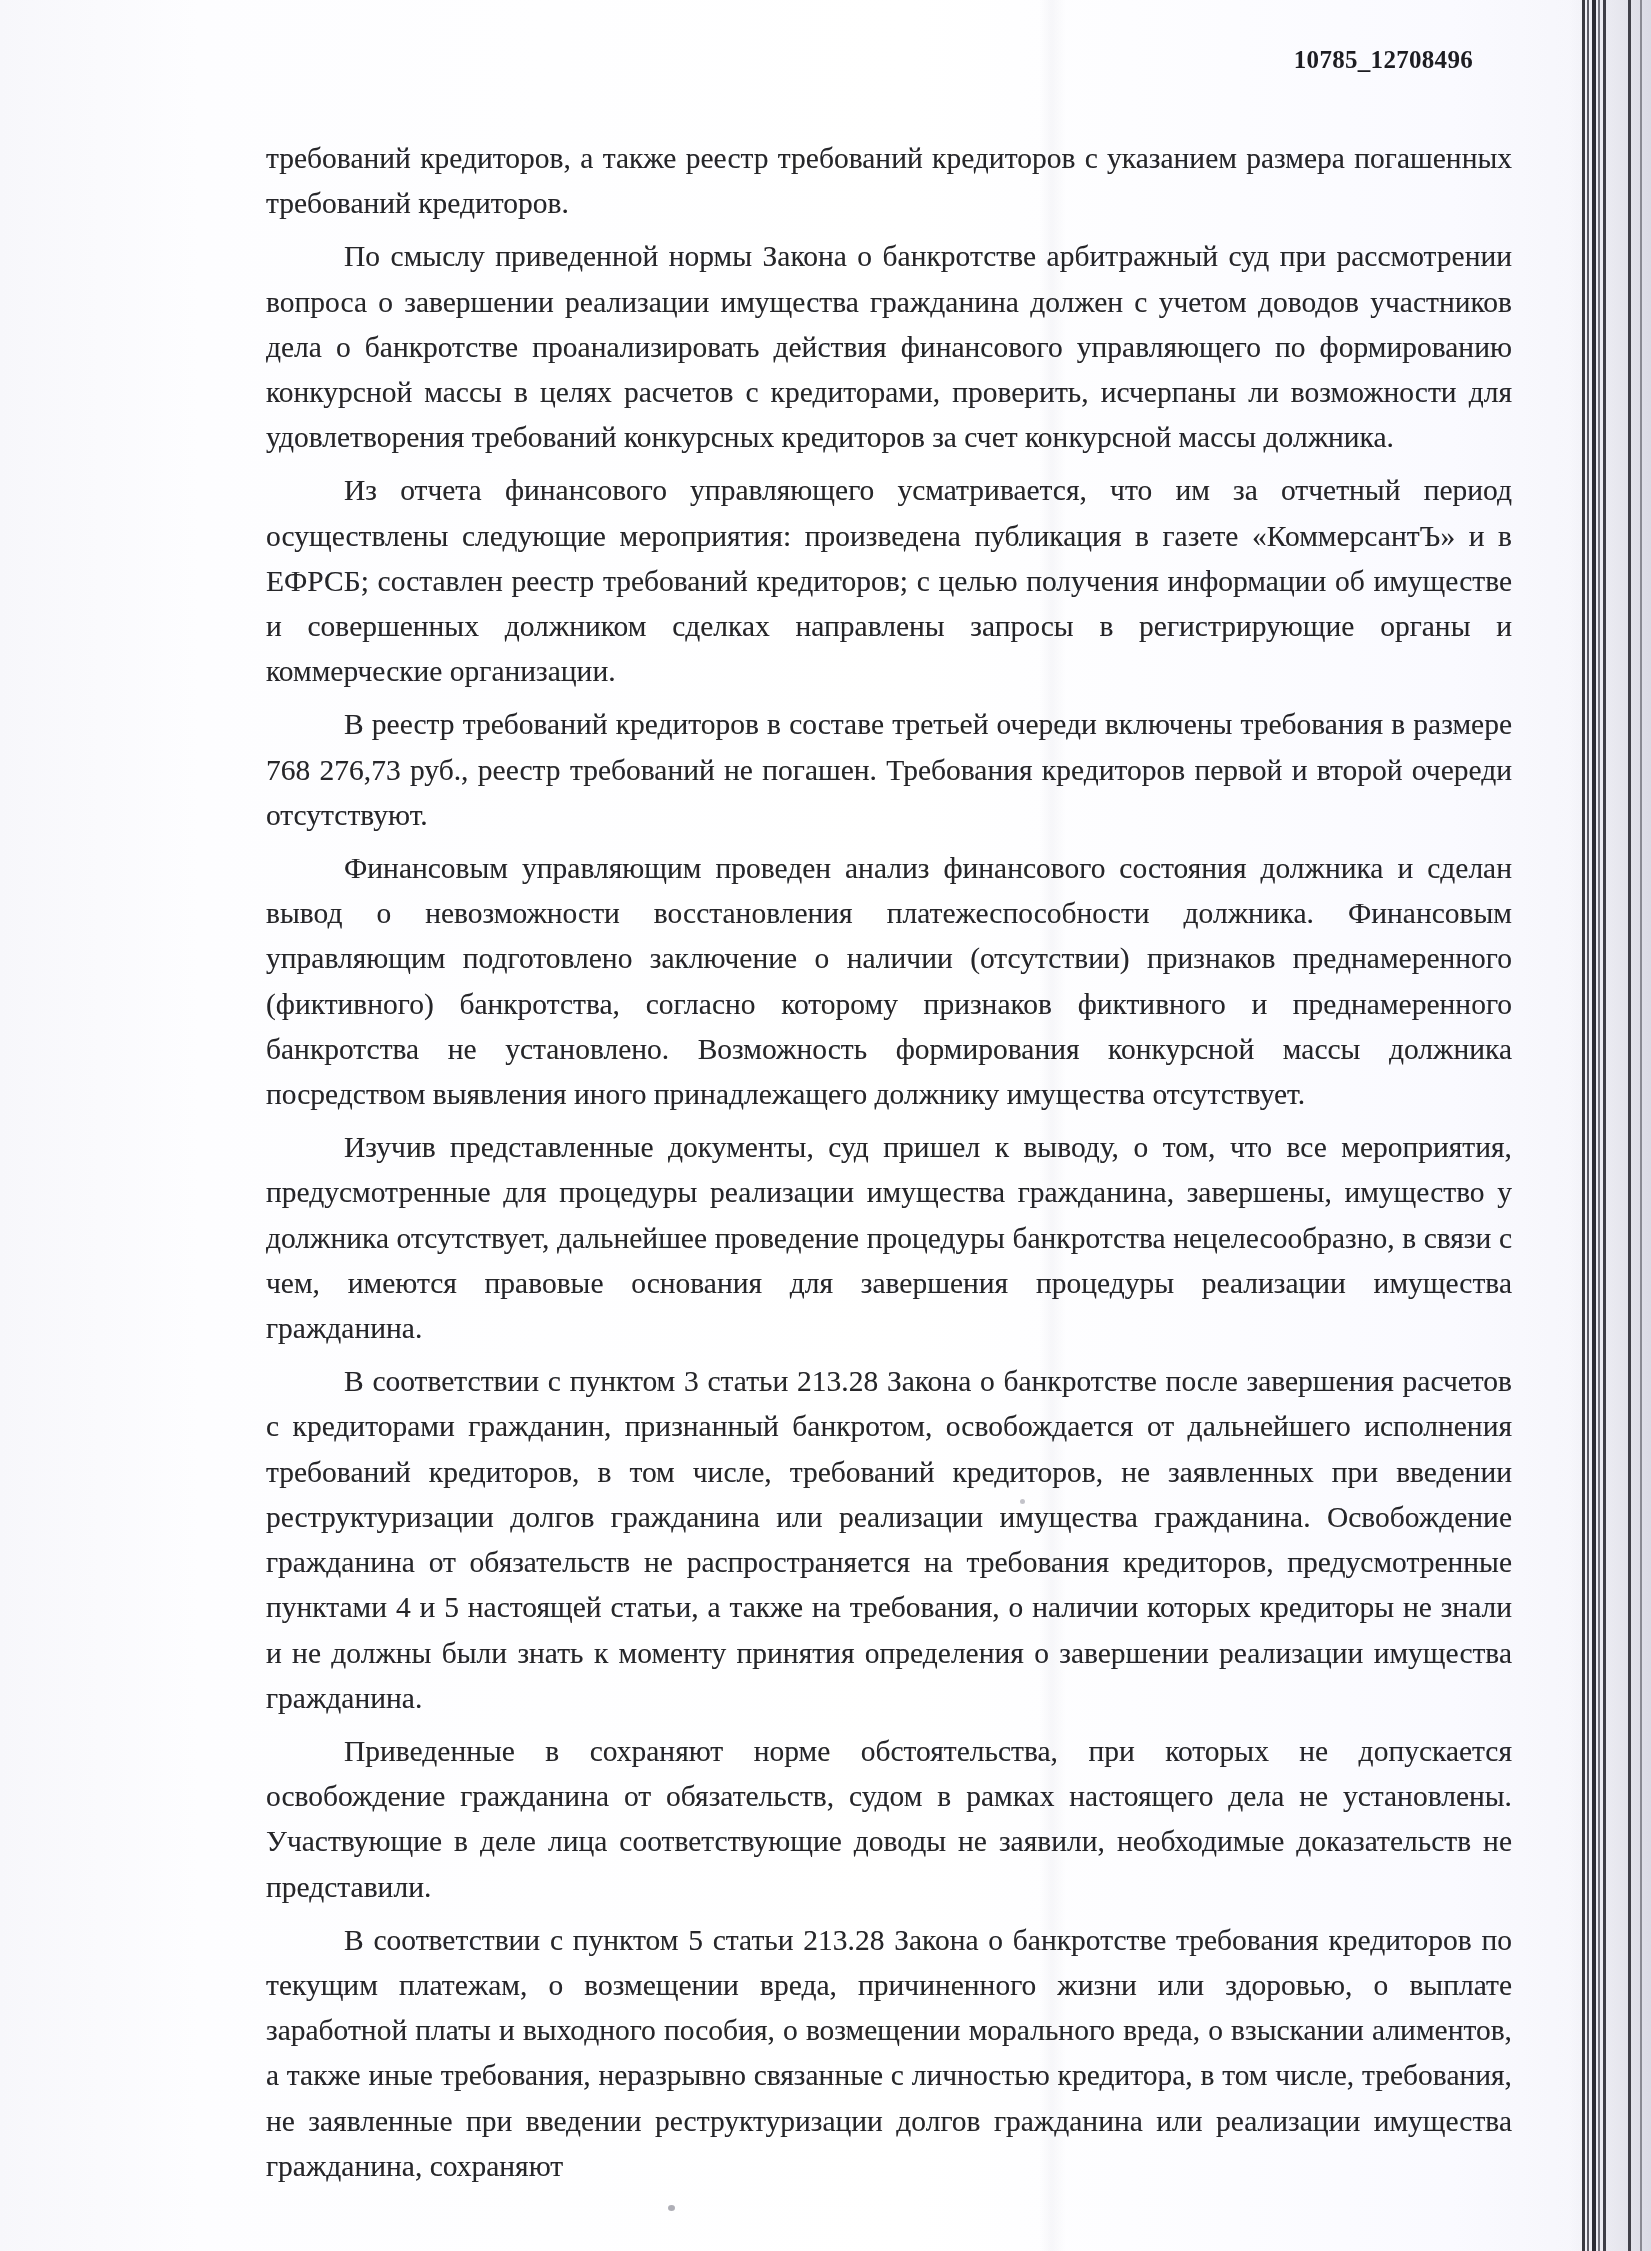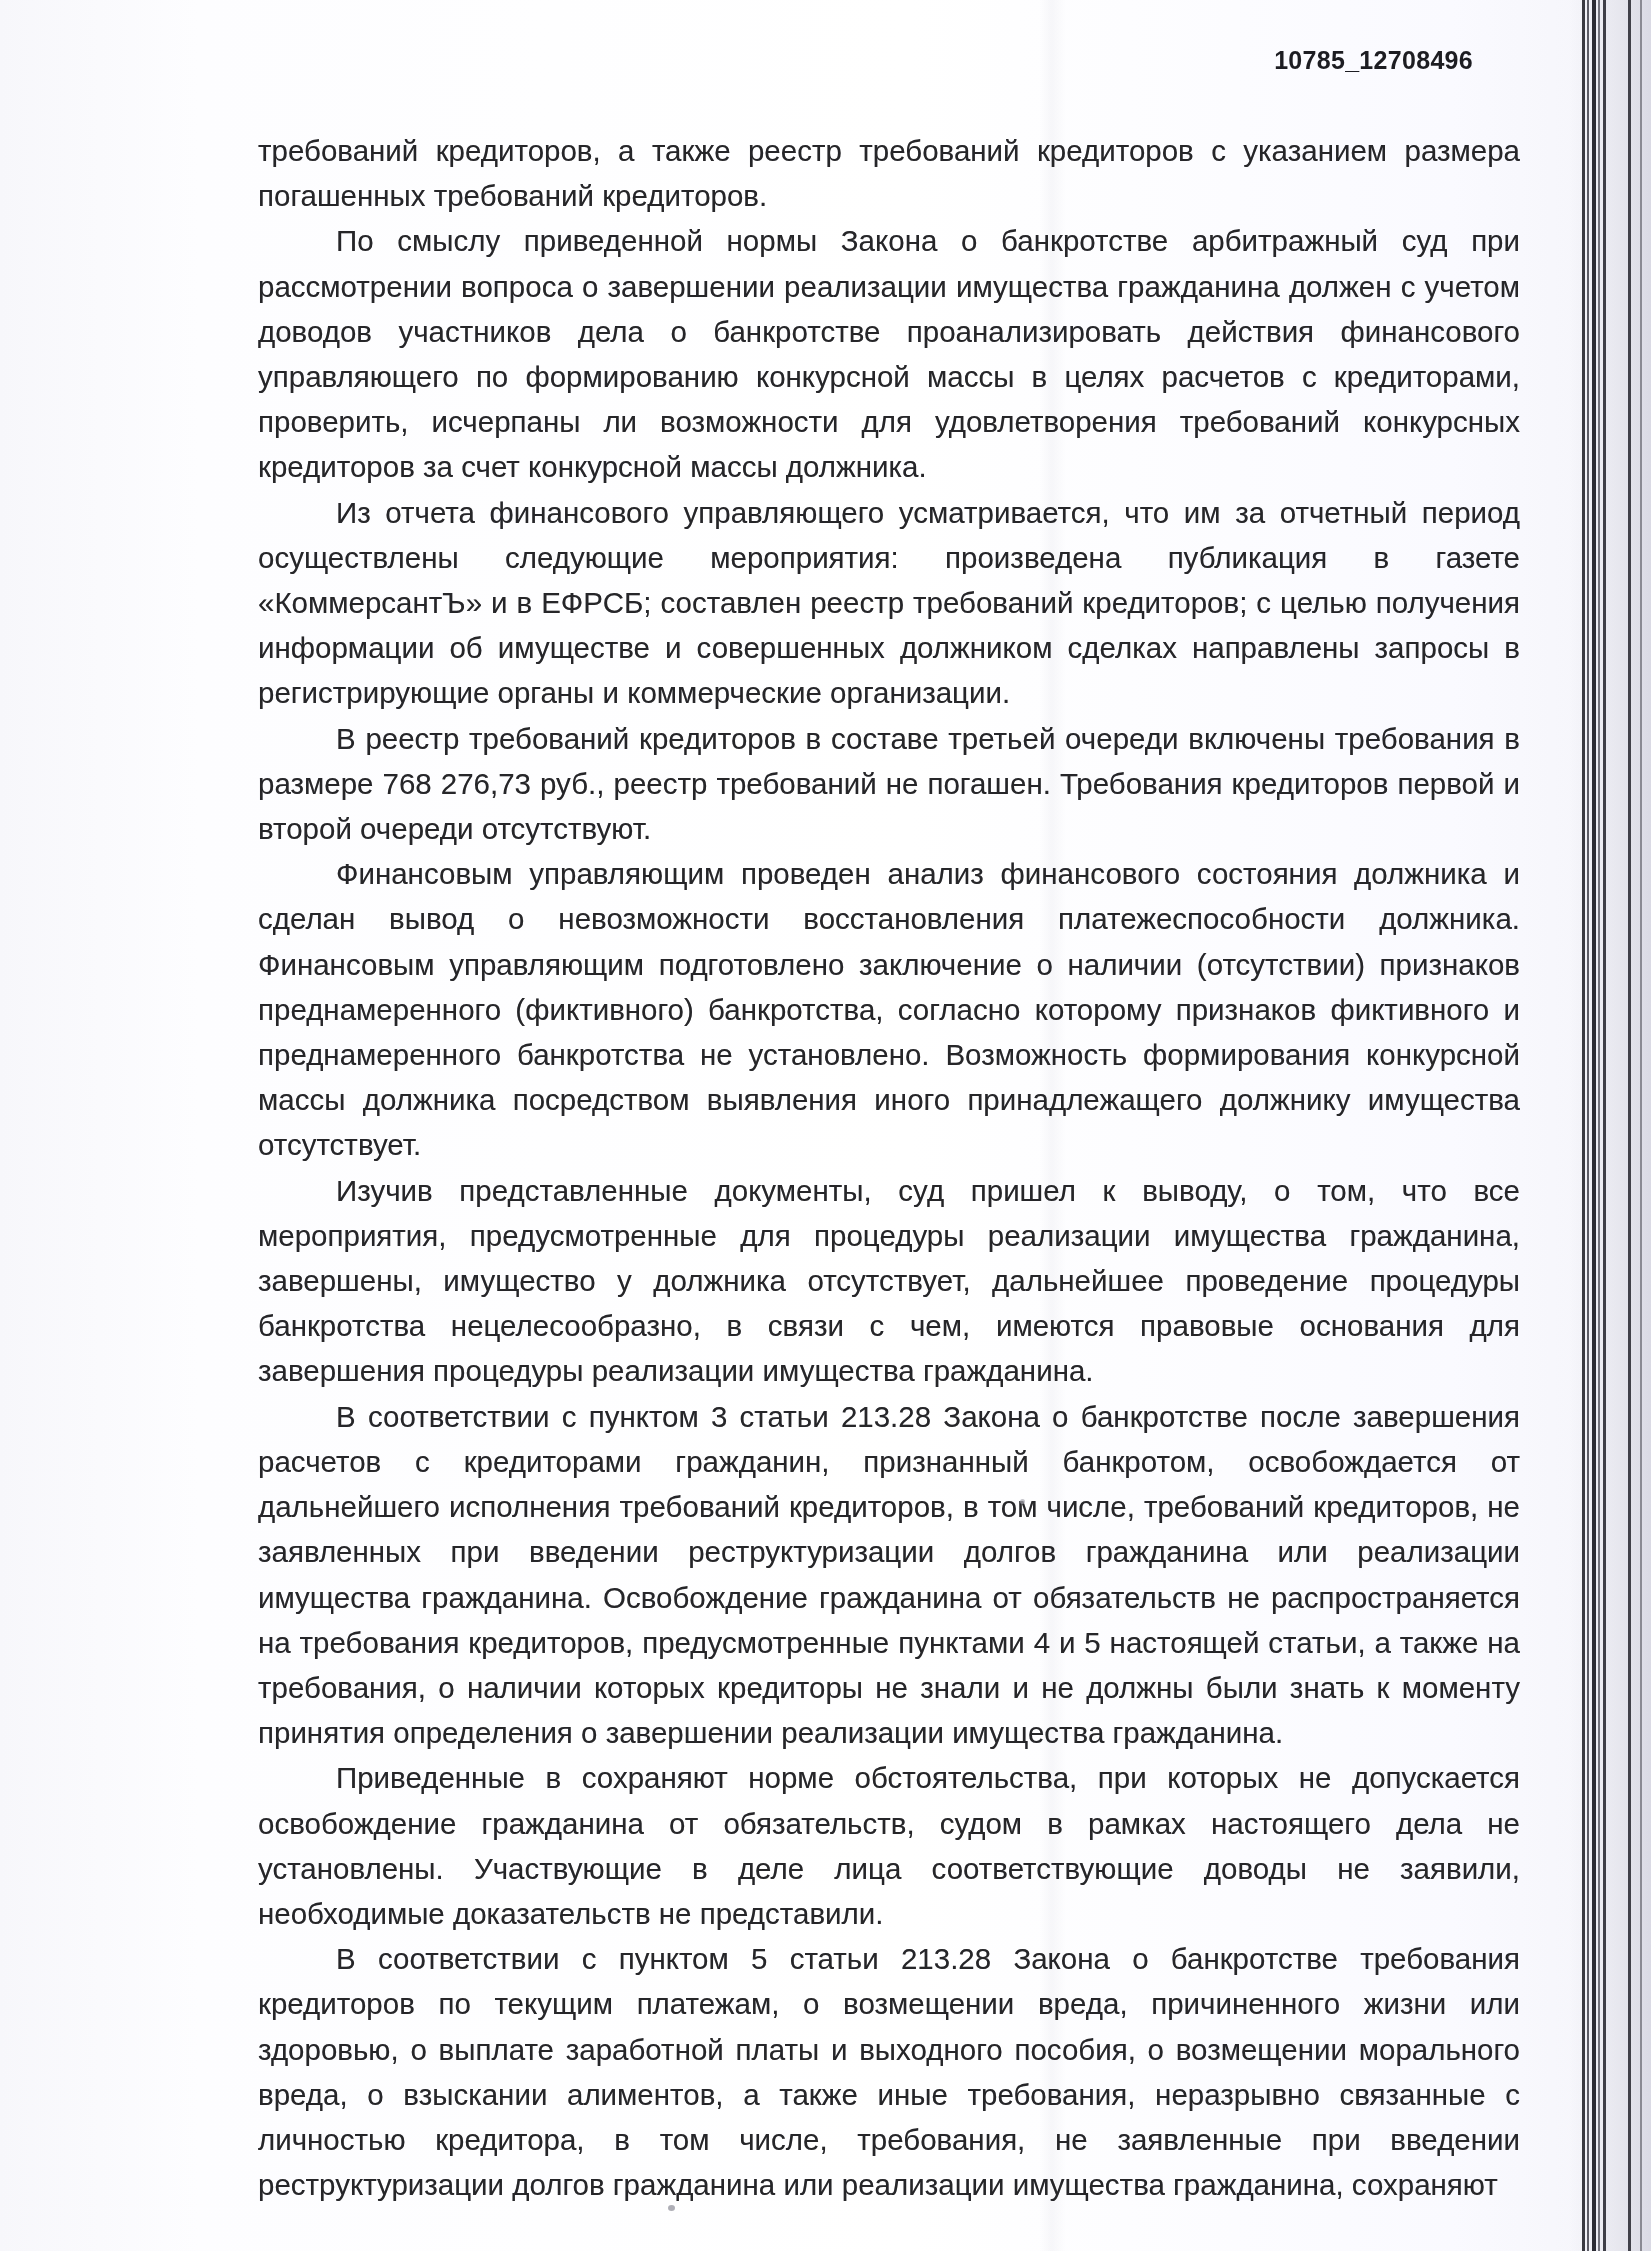--- a/index.html
+++ b/index.html
@@ -7,21 +7,21 @@
     padding: 0;
     background: #ffffff;
   }
 
   .page {
     position: relative;
     width: 1651px;
     height: 2251px;
     background: #fdfdff;
     overflow: hidden;
-    font-family: Liberation Sans, sans-serif;
+    font-family: Liberation Serif, serif;
     color: #232326;
   }
 
   
   .paper-tint {
     position: absolute;
     inset: 0;
     background:
       linear-gradient(90deg, #f7f7fb 0%, #fdfdff 12%, #ffffff 55%, #fafaff 88%, #f4f4f9 100%);
     pointer-events: none;
@@ -78,21 +78,21 @@
   }
 
   .body-col {
     position: absolute;
     left: 258px;
     top: 128px;
     width: 1262px;
   }
 
   p.para {
-    margin: 0;
+    margin: 8px;
     font-size: 29.5px;
     line-height: 45.2px;
     text-align: justify;
     text-indent: 0;
     color: #262629;
     hyphens: none;
   }
   p.para.indented {
     text-indent: 78px;
   }

